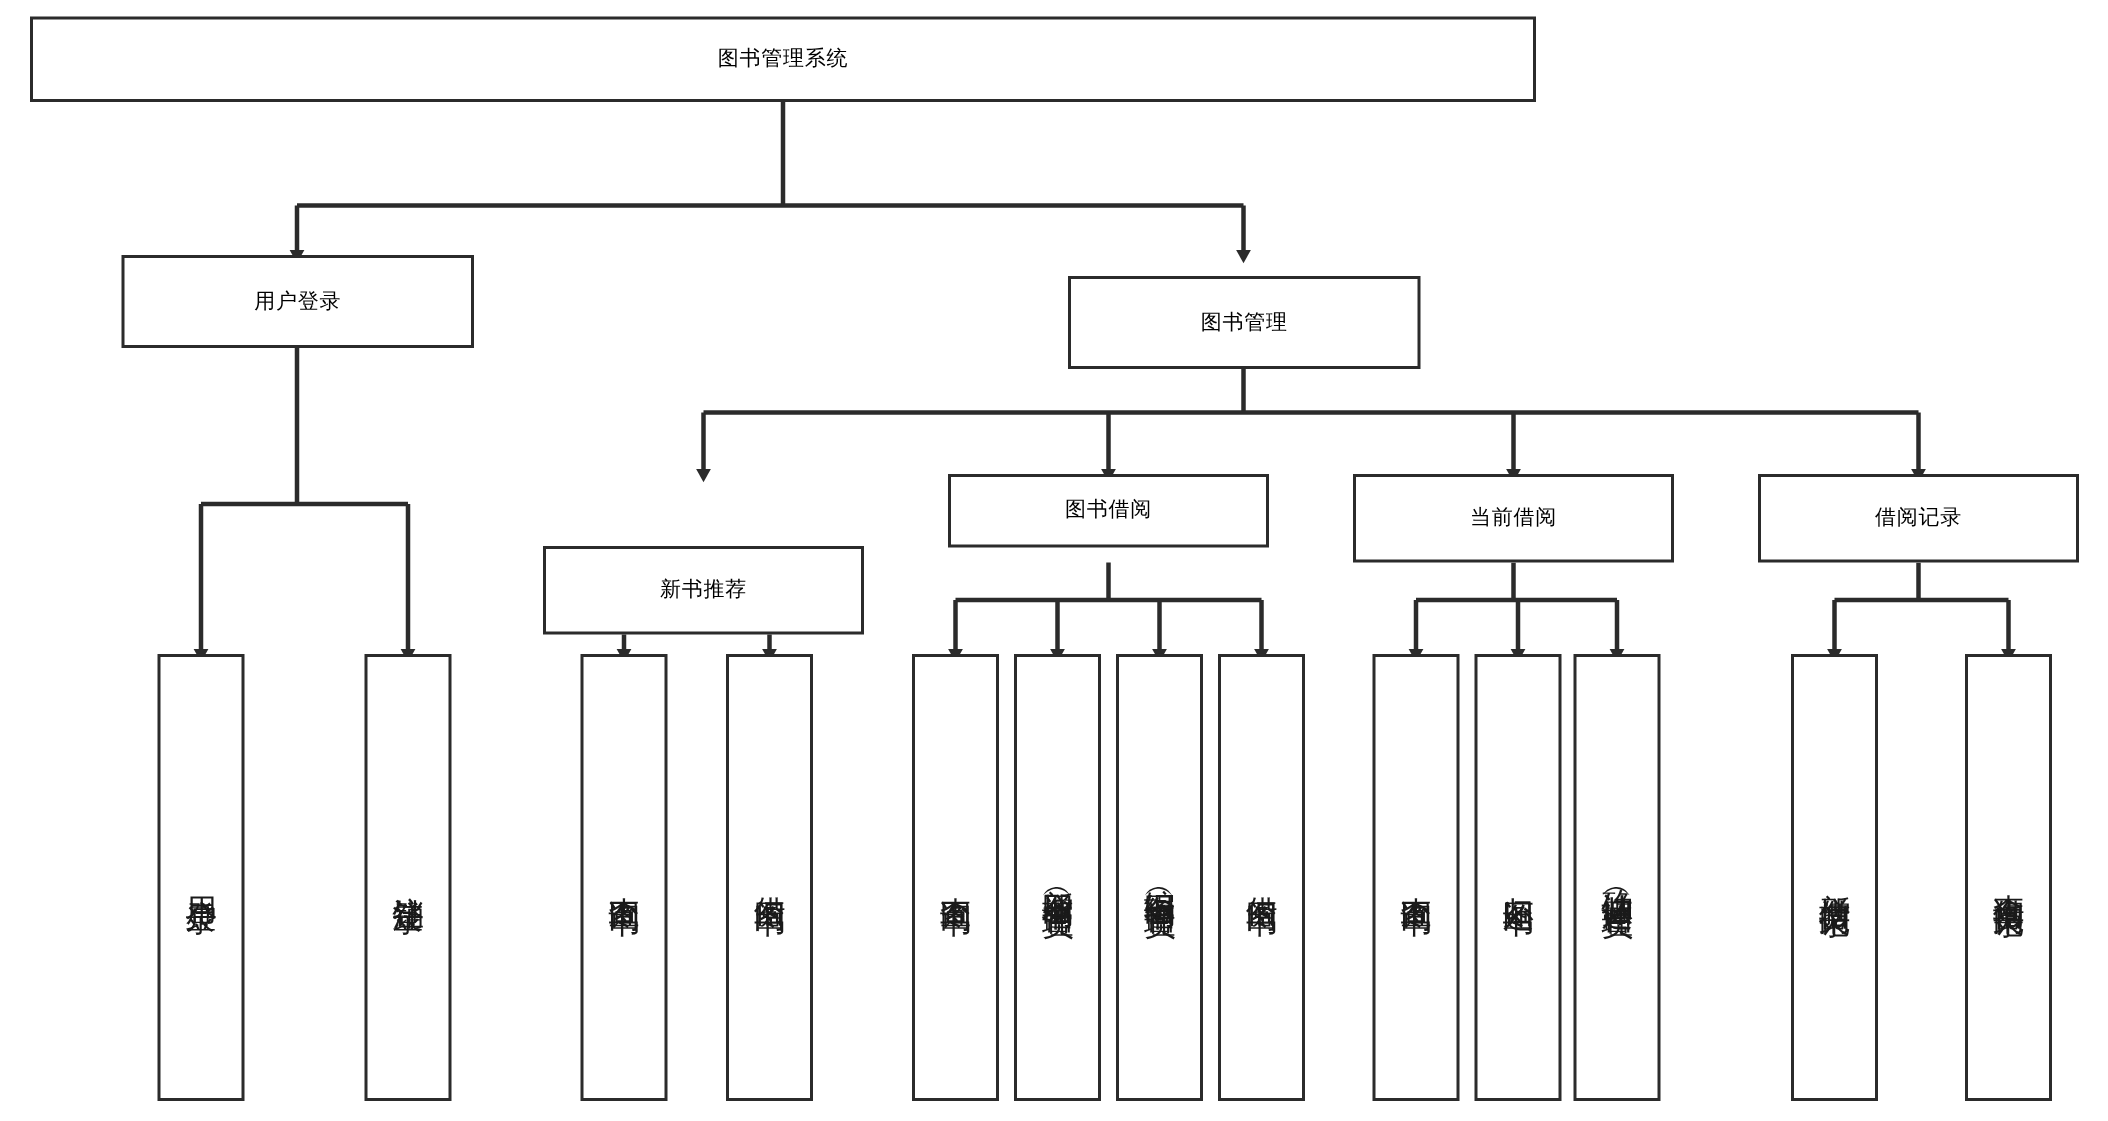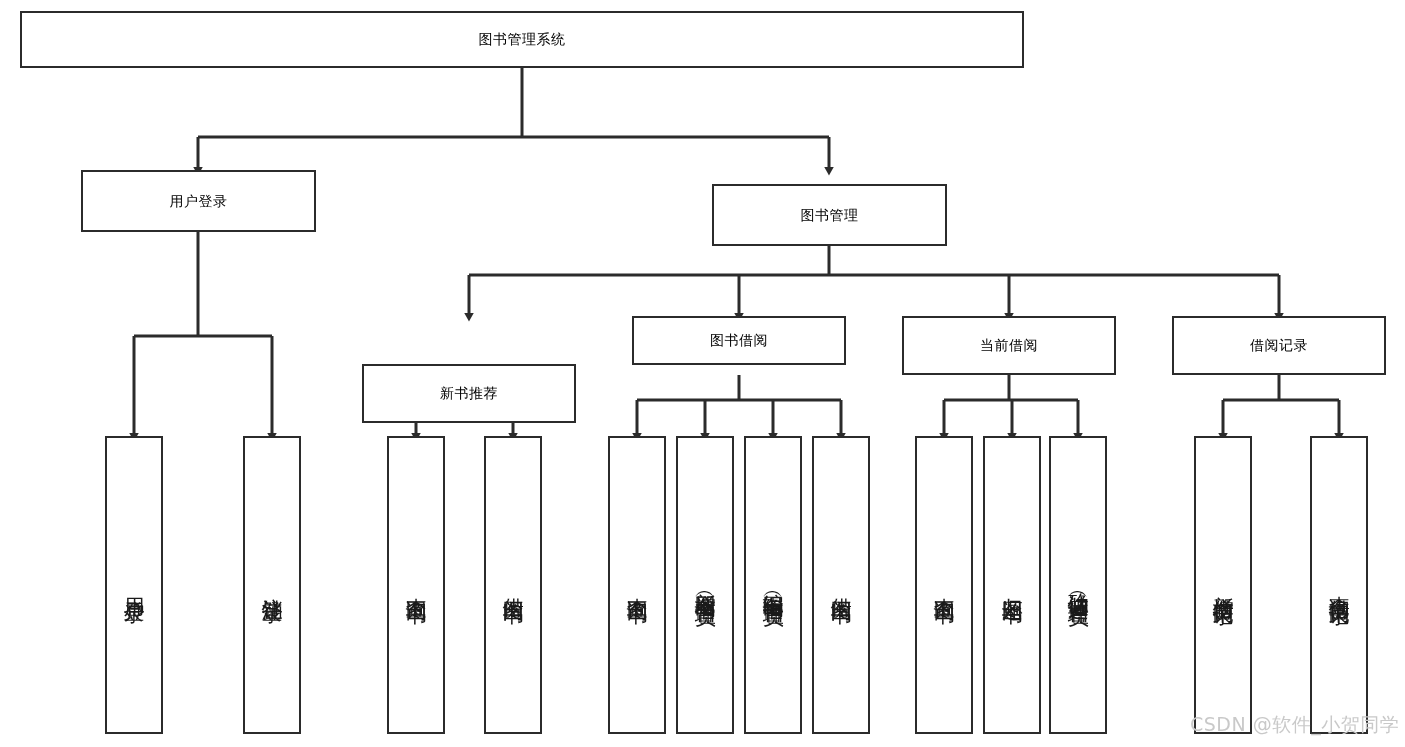--- a/index.html
+++ b/index.html
@@ -171,15 +171,14 @@
   <div class="node-box leaf" style="left: 1049px; top: 436px; width: 58px; height: 298px;">
     <span class="node-label-v">确认归还（管理员）</span>
   </div>
   <div class="node-box leaf" style="left: 1194px; top: 436px; width: 58px; height: 298px;">
     <span class="node-label-v">新增借阅记录</span>
   </div>
   <div class="node-box leaf" style="left: 1310px; top: 436px; width: 58px; height: 298px;">
     <span class="node-label-v">查询借阅记录</span>
   </div>
 
-  <div class="watermark" style="left:1190px; top:712px;">CSDN @软件_小贺同学</div>
 
 </div>
 
 </body></html>

